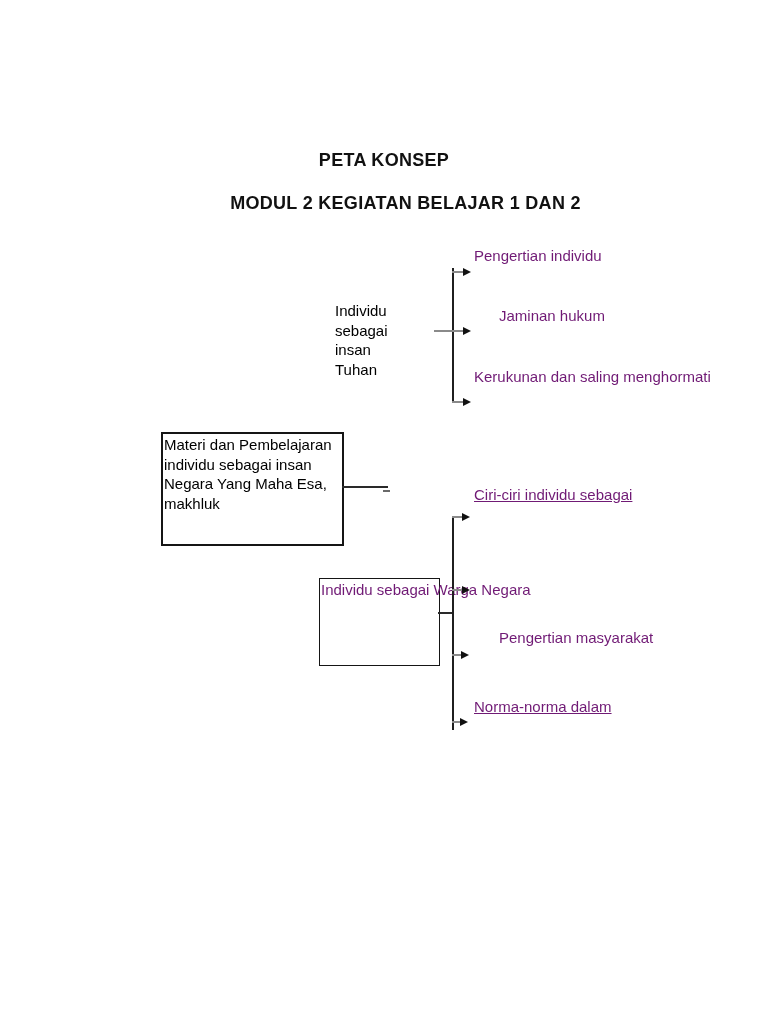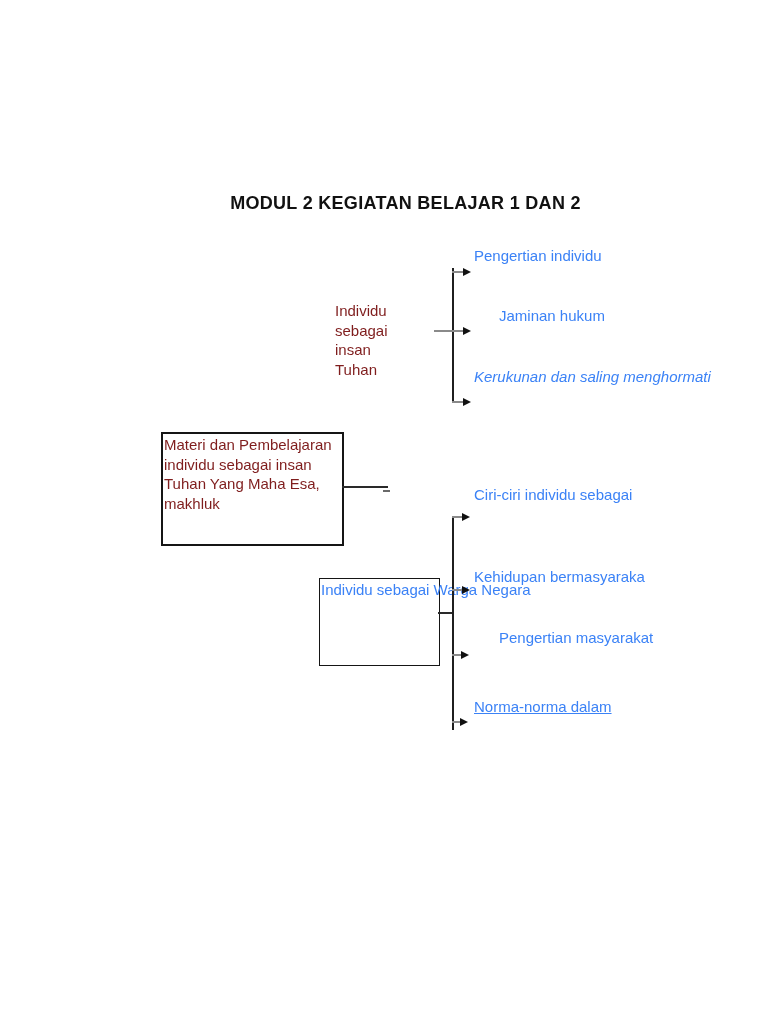--- a/index.html
+++ b/index.html
@@ -27,26 +27,26 @@
     color: #111111;
     white-space: nowrap;
   }
   .t-main { top: 150px; }
   .t-sub  { top: 193px; padding-left: 43px; }
 
   .node-label {
     font-size: 15px;
     line-height: 19px;
     white-space: nowrap;
-    color: #3b82f6;
+    color: #701a75;
   }
   .wrap-label {
     font-size: 15px;
     line-height: 19.5px;
-    color: #7f1d1d;
+    color: #000000;
   }
 
   .box {
     border: 2px solid #151515;
     background: #ffffff;
     box-sizing: border-box;
   }
   .box-thin { border-width: 1.5px; }
 
   .vline {
@@ -72,59 +72,59 @@
     width: 7px;
     height: 2px;
     background: #6a6a6a;
   }
 </style>
 </head>
 <body>
 
 <div class="canvas">
 
+  <div class="abs title t-main">PETA KONSEP</div>
   <div class="abs title t-sub">MODUL 2 KEGIATAN BELAJAR 1 DAN 2</div>
 
   <div class="abs wrap-label" style="left:335px; top:301px; width:74px;">Individu sebagai insan Tuhan</div>
 
   <div class="abs vline" style="left:452px; top:268px; height:135px;"></div>
 
   <div class="abs stem" style="left:452px; top:271px; width:12px;"></div>
   <div class="abs arrowhead" style="left:463px; top:268px;"></div>
   <div class="abs node-label" style="left:474px; top:246px;">Pengertian individu</div>
 
   <div class="abs stem" style="left:434px; top:330px; width:30px;"></div>
   <div class="abs arrowhead" style="left:463px; top:327px;"></div>
   <div class="abs node-label" style="left:474px; top:306px;margin-left:25px;">Jaminan hukum</div>
 
   <div class="abs stem" style="left:452px; top:401px; width:12px;"></div>
   <div class="abs arrowhead" style="left:463px; top:398px;"></div>
-  <div class="abs node-label" style="left:474px; top:367px;font-style:italic;">Kerukunan dan saling menghormati</div>
+  <div class="abs node-label" style="left:474px; top:367px;">Kerukunan dan saling menghormati</div>
 
   <div class="abs box" style="left:161px; top:432px; width:183px; height:114px;">
-    <div class="wrap-label" style="padding:1px 0 0 1px;">Materi dan Pembelajaran individu sebagai insan Tuhan Yang Maha Esa, makhluk</div>
+    <div class="wrap-label" style="padding:1px 0 0 1px;">Materi dan Pembelajaran individu sebagai insan Negara Yang Maha Esa, makhluk</div>
   </div>
 
   <div class="abs hline" style="left:342px; top:486px; width:46px;"></div>
   <div class="abs end-dash" style="left:383px; top:490px;"></div>
 
   <div class="abs box box-thin" style="left:319px; top:578px; width:121px; height:88px;">
     <div class="node-label" style="position:absolute; left:1px; top:1px;">Individu sebagai Warga Negara</div>
   </div>
   <div class="abs hline" style="left:438px; top:612px; width:14px;"></div>
 
   <div class="abs vline" style="left:452px; top:517px; height:213px;"></div>
 
   <div class="abs stem" style="left:452px; top:516px; width:11px;"></div>
   <div class="abs arrowhead" style="left:462px; top:513px;"></div>
-  <div class="abs node-label" style="left:474px; top:485px;">Ciri-ciri individu sebagai</div>
+  <div class="abs node-label" style="left:474px; top:485px;text-decoration:underline;">Ciri-ciri individu sebagai</div>
 
   <div class="abs stem" style="left:452px; top:589px; width:11px;"></div>
   <div class="abs arrowhead" style="left:462px; top:586px;"></div>
-  <div class="abs node-label" style="left:474px; top:567px;">Kehidupan bermasyaraka</div>
 
   <div class="abs stem" style="left:452px; top:654px; width:10px;"></div>
   <div class="abs arrowhead" style="left:461px; top:651px;"></div>
   <div class="abs node-label" style="left:473px; top:628px;margin-left:26px;">Pengertian masyarakat</div>
 
   <div class="abs stem" style="left:452px; top:721px; width:9px;"></div>
   <div class="abs arrowhead" style="left:460px; top:718px;"></div>
   <div class="abs node-label" style="left:474px; top:697px;text-decoration:underline;">Norma-norma dalam</div>
 
 </div>

